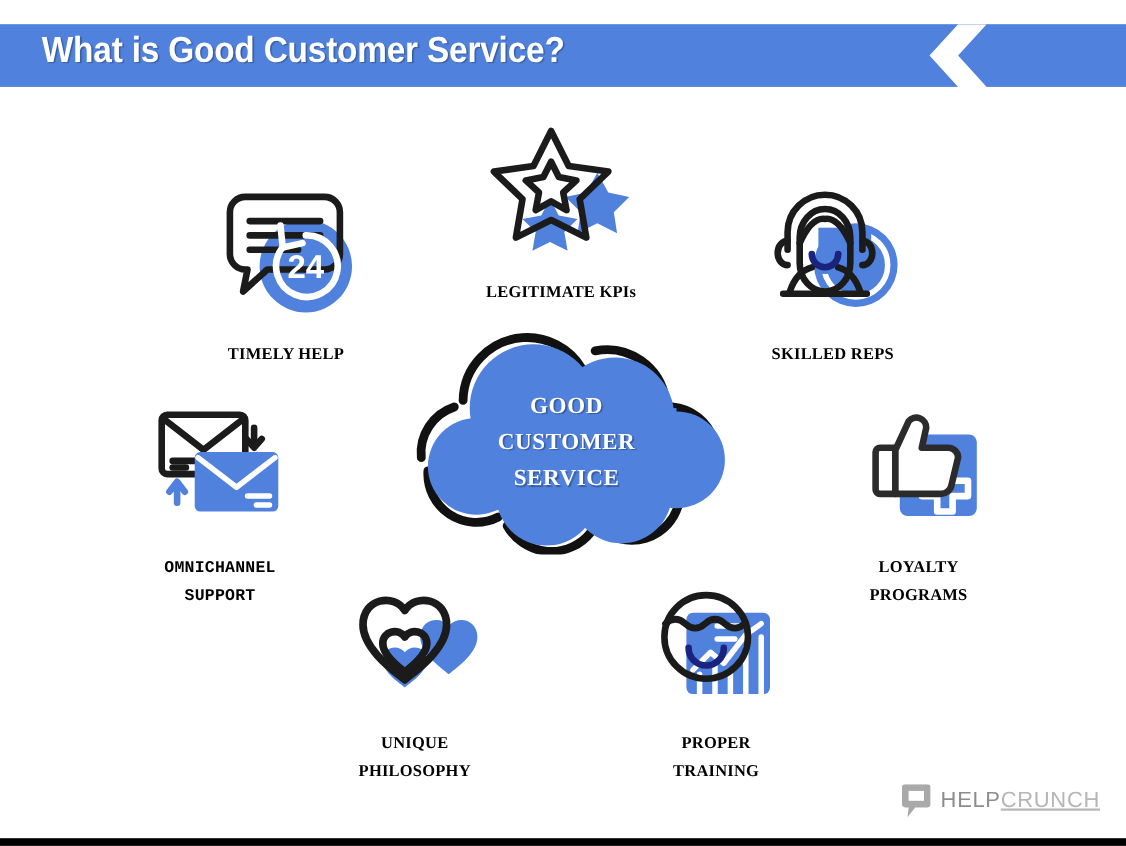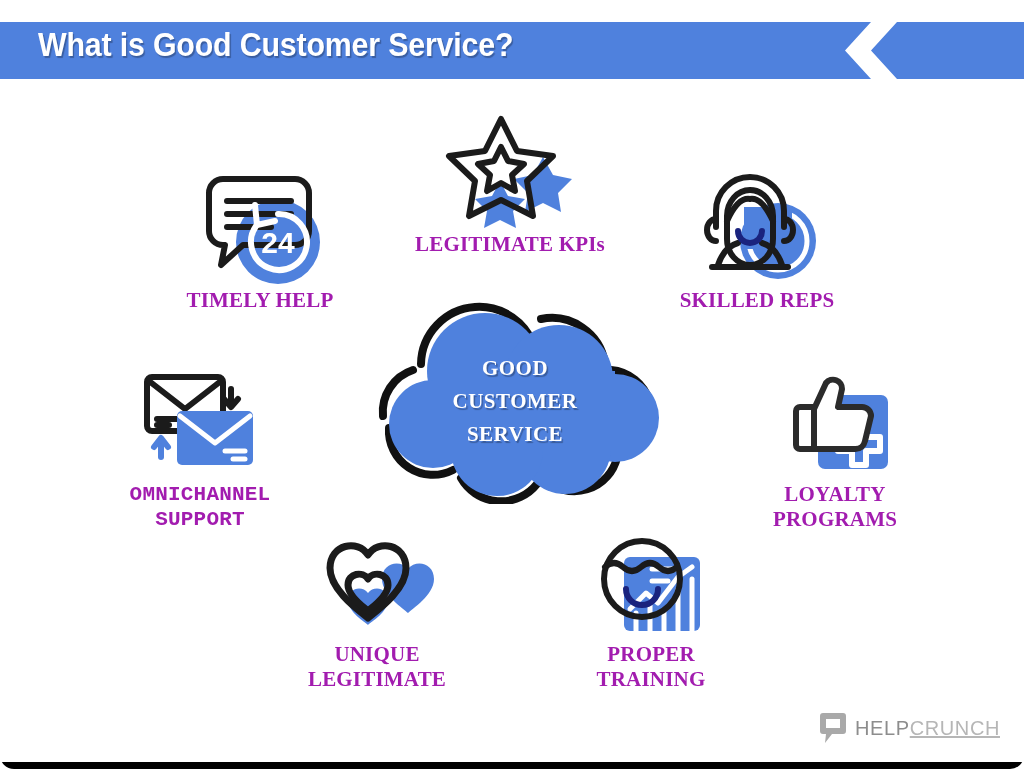--- a/index.html
+++ b/index.html
@@ -10,21 +10,20 @@
   }
   body {
     font-family: "Liberation Serif", "DejaVu Serif", serif;
   }
   #slide {
     position: relative;
     width: 1024px;
     height: 769px;
     background: #ffffff;
     overflow: hidden;
-    border-radius: 14px;
   }
 
   
   #header-banner {
     position: absolute;
     left: 0;
     top: 22px;
     width: 1024px;
     height: 57px;
     background: #4F81DD;
@@ -92,25 +91,25 @@
     text-align: center;
   }
   .node-icon {
     height: 120px;
     display: flex;
     align-items: center;
     justify-content: center;
   }
   .node-icon svg { display: block; }
   .node-label {
-    margin-top: 0;
+    margin-top: 22px;
     font-weight: bold;
-    font-size: 21px;
+    font-size: 15px;
     line-height: 25px;
-    color: #a21caf;
+    color: #000000;
     letter-spacing: 0.2px;
   }
 
   #node-timely    { left: 145px; top: 168px; }
   #node-kpi       { left: 395px; top: 112px; }
   #node-skilled   { left: 642px; top: 168px; }
   #node-omni      { left:  85px; top: 362px; font-family: Liberation Mono, monospace; }
   #node-loyalty   { left: 720px; top: 362px; }
   #node-unique    { left: 262px; top: 522px; }
   #node-training  { left: 536px; top: 522px; }
@@ -304,21 +303,21 @@
         <path fill="#4F81DD" d="M 96 42 C 104 32 122 36 122 52 C 122 68 100 82 96 86 C 92 82 70 68 70 52 C 70 36 88 32 96 42 Z"></path>
         <path fill="#4F81DD" d="M 56 66 C 62 58 76 61 76 73 C 76 85 59 95 56 98 C 53 95 36 85 36 73 C 36 61 50 58 56 66 Z"></path>
         <g fill="none" stroke="#1b1b1b" stroke-width="7" stroke-linejoin="round">
           <path d="M 56 28 C 66 12 94 17 94 41 C 94 65 60 87 56 91 C 52 87 18 65 18 41 C 18 17 46 12 56 28 Z"></path>
           <path d="M 56 52 C 61 44 76 46 76 58 C 76 70 58 82 56 84 C 54 82 36 70 36 58 C 36 46 51 44 56 52 Z"></path>
         </g>
       </svg>
     </div>
     <div class="node-label">
       <div>UNIQUE</div>
-      <div>LEGITIMATE</div>
+      <div>PHILOSOPHY</div>
     </div>
   </div>
 
   <div class="node" id="node-training">
     <div class="node-icon">
       <svg width="130" height="110" viewBox="0 0 130 110">
         <rect x="38" y="30" width="76" height="74" rx="6" fill="#4F81DD"></rect>
         <g fill="none" stroke="#ffffff" stroke-width="5" stroke-linecap="round" stroke-linejoin="round">
           <polyline points="44,82 60,66 72,76 92,50 106,40"></polyline>
           <path d="M 50 104 V 86"></path>

